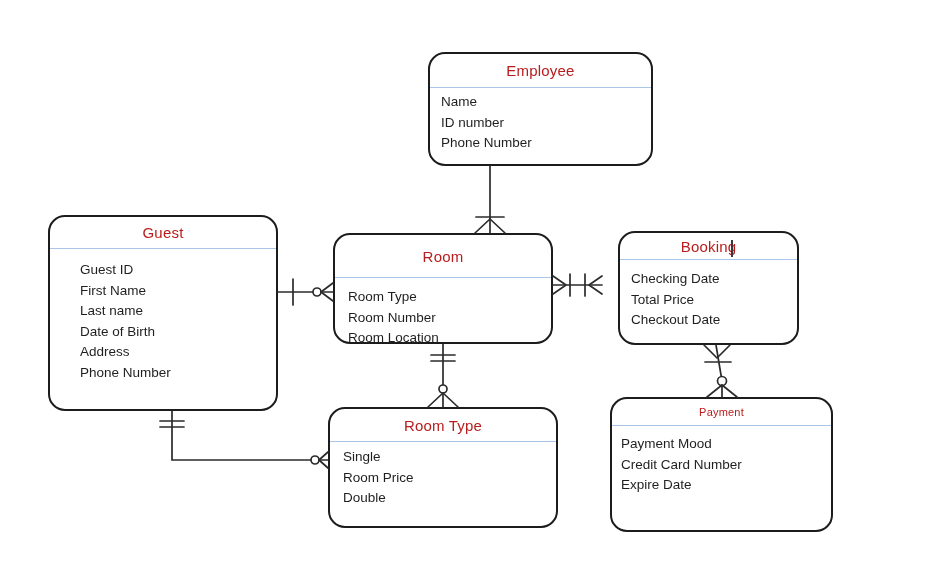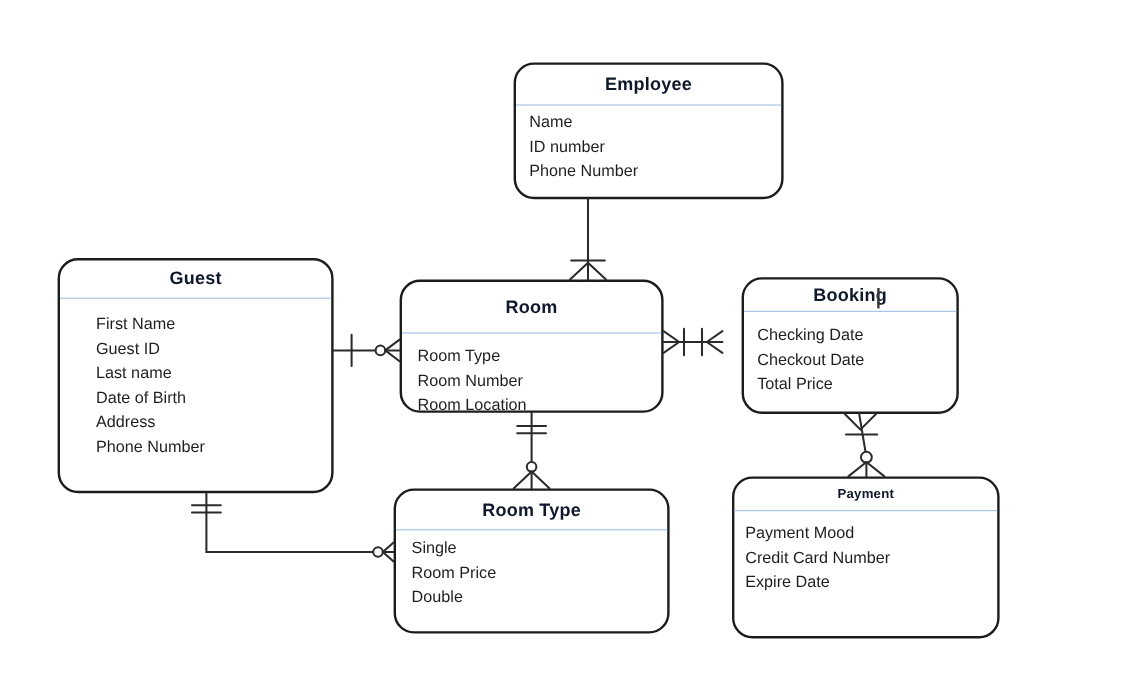--- a/index.html
+++ b/index.html
@@ -19,22 +19,22 @@
     border-radius: 17px;
     z-index: 2;
   }
   .entity-title {
     display: flex;
     align-items: center;
     justify-content: center;
     box-sizing: border-box;
     border-bottom: 1.5px solid #a9c5e8;
     font-size: 15px;
-    font-weight: bold;
-    color: #0f172a;
+    font-weight: normal;
+    color: #b91c1c;
     letter-spacing: 0.2px;
     position: relative;
   }
   .entity-attrs {
     box-sizing: border-box;
     color: #1f1f1f;
     font-size: 13.5px;
   }
   .attr { line-height: 20.5px; white-space: nowrap; }
   .connector-layer {
@@ -107,22 +107,22 @@
     <div class="entity-attrs" style="padding:4px 6px 0 11px;">
       <div class="attr">Name</div>
       <div class="attr">ID number</div>
       <div class="attr">Phone Number</div>
     </div>
   </div>
 
   <div class="entity" style="left:48px; top:215px; width:230px; height:196px;">
     <div class="entity-title" style="height:32px;">Guest</div>
     <div class="entity-attrs" style="padding:11px 6px 0 30px;">
+      <div class="attr">Guest ID</div>
       <div class="attr">First Name</div>
-      <div class="attr">Guest ID</div>
       <div class="attr">Last name</div>
       <div class="attr">Date of Birth</div>
       <div class="attr">Address</div>
       <div class="attr">Phone Number</div>
     </div>
   </div>
 
   <div class="entity" style="left:333px; top:233px; width:220px; height:111px;">
     <div class="entity-title" style="height:43px;">Room</div>
     <div class="entity-attrs" style="padding:9px 6px 0 13px;">
@@ -130,22 +130,22 @@
       <div class="attr">Room Number</div>
       <div class="attr">Room Location</div>
     </div>
   </div>
 
   <div class="entity" style="left:618px; top:231px; width:181px; height:114px;">
     <div class="entity-title" style="height:27px;">Booking</div>
     <div class="caret" style="left:111px; top:7px;"></div>
     <div class="entity-attrs" style="padding:9px 6px 0 11px;">
       <div class="attr">Checking Date</div>
+      <div class="attr">Total Price</div>
       <div class="attr">Checkout Date</div>
-      <div class="attr">Total Price</div>
     </div>
   </div>
 
   <div class="entity" style="left:328px; top:407px; width:230px; height:121px;">
     <div class="entity-title" style="height:33px;">Room Type</div>
     <div class="entity-attrs" style="padding:5px 6px 0 13px;">
       <div class="attr">Single</div>
       <div class="attr">Room Price</div>
       <div class="attr">Double</div>
     </div>

